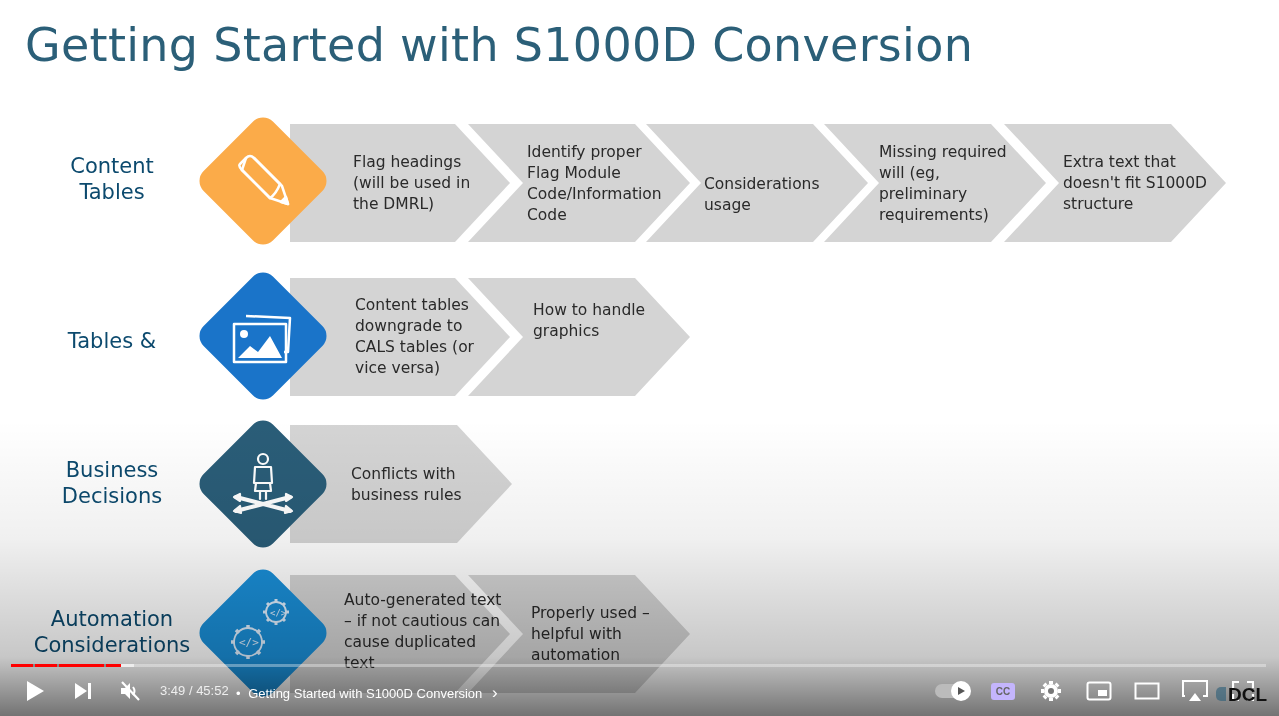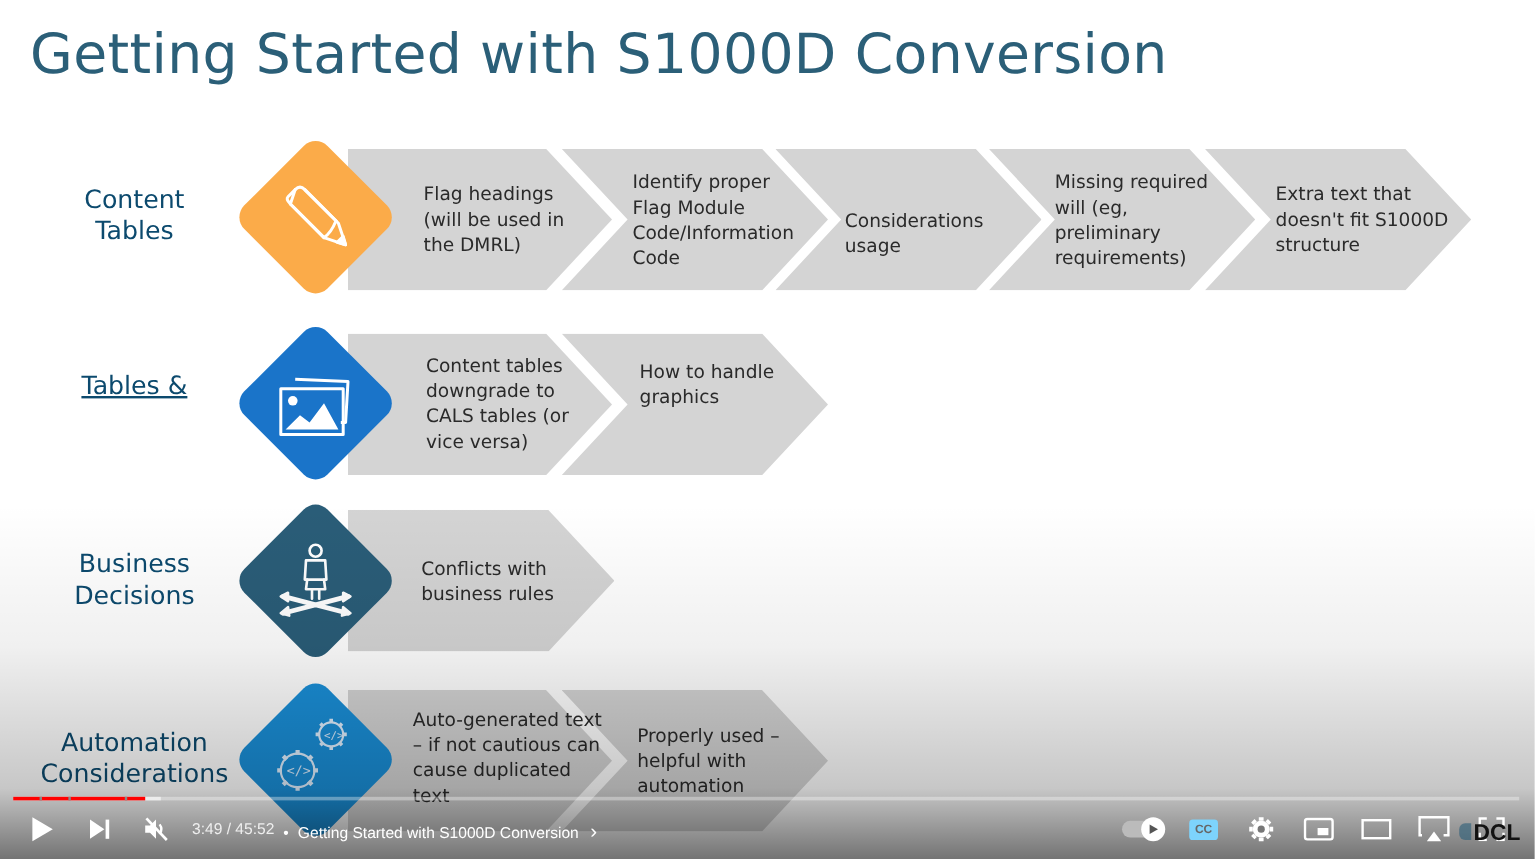--- a/index.html
+++ b/index.html
@@ -81,21 +81,21 @@
       <path d="M56 54 L49 52 L54 47 Z" fill="#fff"></path>
     </svg>
   </div>
 
   <div class="chev-text" style="left:353px; top:152px; width:130px;">Flag headings (will be used in the DMRL)</div>
   <div class="chev-text" style="left:527px; top:142px; width:150px;">Identify proper Flag Module Code/Information Code</div>
   <div class="chev-text" style="left:704px; top:174px; width:160px;">Considerations usage</div>
   <div class="chev-text" style="left:879px; top:142px; width:140px;">Missing required will (eg, preliminary requirements)</div>
   <div class="chev-text" style="left:1063px; top:152px; width:155px;">Extra text that doesn't fit S1000D structure</div>
 
-  <div class="row-label" style="top:308px;text-decoration:underline;">
+  <div class="row-label" style="top:328px;">
     <div>Tables &amp;</div>
   </div>
 
   <div class="chev first" style="left:290px; top:278px; width:220px;"></div>
   <div class="chev" style="left:468px; top:278px; width:222px;"></div>
 
   <div class="diamond" style="left:214px; top:287px; background:#1a74c9;"></div>
   <div class="diamond-icon" style="left:228px; top:301px;">
     <svg width="66" height="60" viewBox="0 0 66 60" fill="none" stroke="#fff" stroke-width="2.5" stroke-linejoin="round">
       <path d="M16 10 L60 12 L58 46 L54 46"></path>
@@ -196,21 +196,21 @@
   <div class="ctrl" style="left:934px; width:36px;">
     <div style="position:relative; width:34px; height:14px; background:#bbb; border-radius:7px;">
       <div style="position:absolute; right:-2px; top:-3px; width:20px; height:20px; border-radius:50%; background:#fff; display:flex; align-items:center; justify-content:center;">
         <svg width="10" height="10" viewBox="0 0 10 10">
             <path d="M2 1 L9 5 L2 9 Z" fill="#555"></path>
           </svg>
       </div>
     </div>
   </div>
   <div class="ctrl" style="left:990px; width:26px;">
-    <div style="width:24px; height:17px; background:#7dd3fc; border-radius:3px; color:#666; font-size:10px; font-weight:bold; display:flex; align-items:center; justify-content:center; font-family:'Liberation Sans', sans-serif;">CC</div>
+    <div style="width:24px; height:17px; background:#c4b5fd; border-radius:3px; color:#666; font-size:10px; font-weight:bold; display:flex; align-items:center; justify-content:center; font-family:'Liberation Sans', sans-serif;">CC</div>
   </div>
   <div class="ctrl" style="left:1038px; width:26px;">
     <svg width="22" height="22" viewBox="0 0 22 22">
       <circle cx="11" cy="11" r="7" fill="#fff"></circle>
       <g stroke="#fff" stroke-width="4">
         <path d="M11 1 L11 4 M11 18 L11 21 M1 11 L4 11 M18 11 L21 11 M4 4 L6 6 M16 16 L18 18 M4 18 L6 16 M16 6 L18 4"></path>
       </g>
       <circle cx="11" cy="11" r="3" fill="#777"></circle>
     </svg>
   </div>

